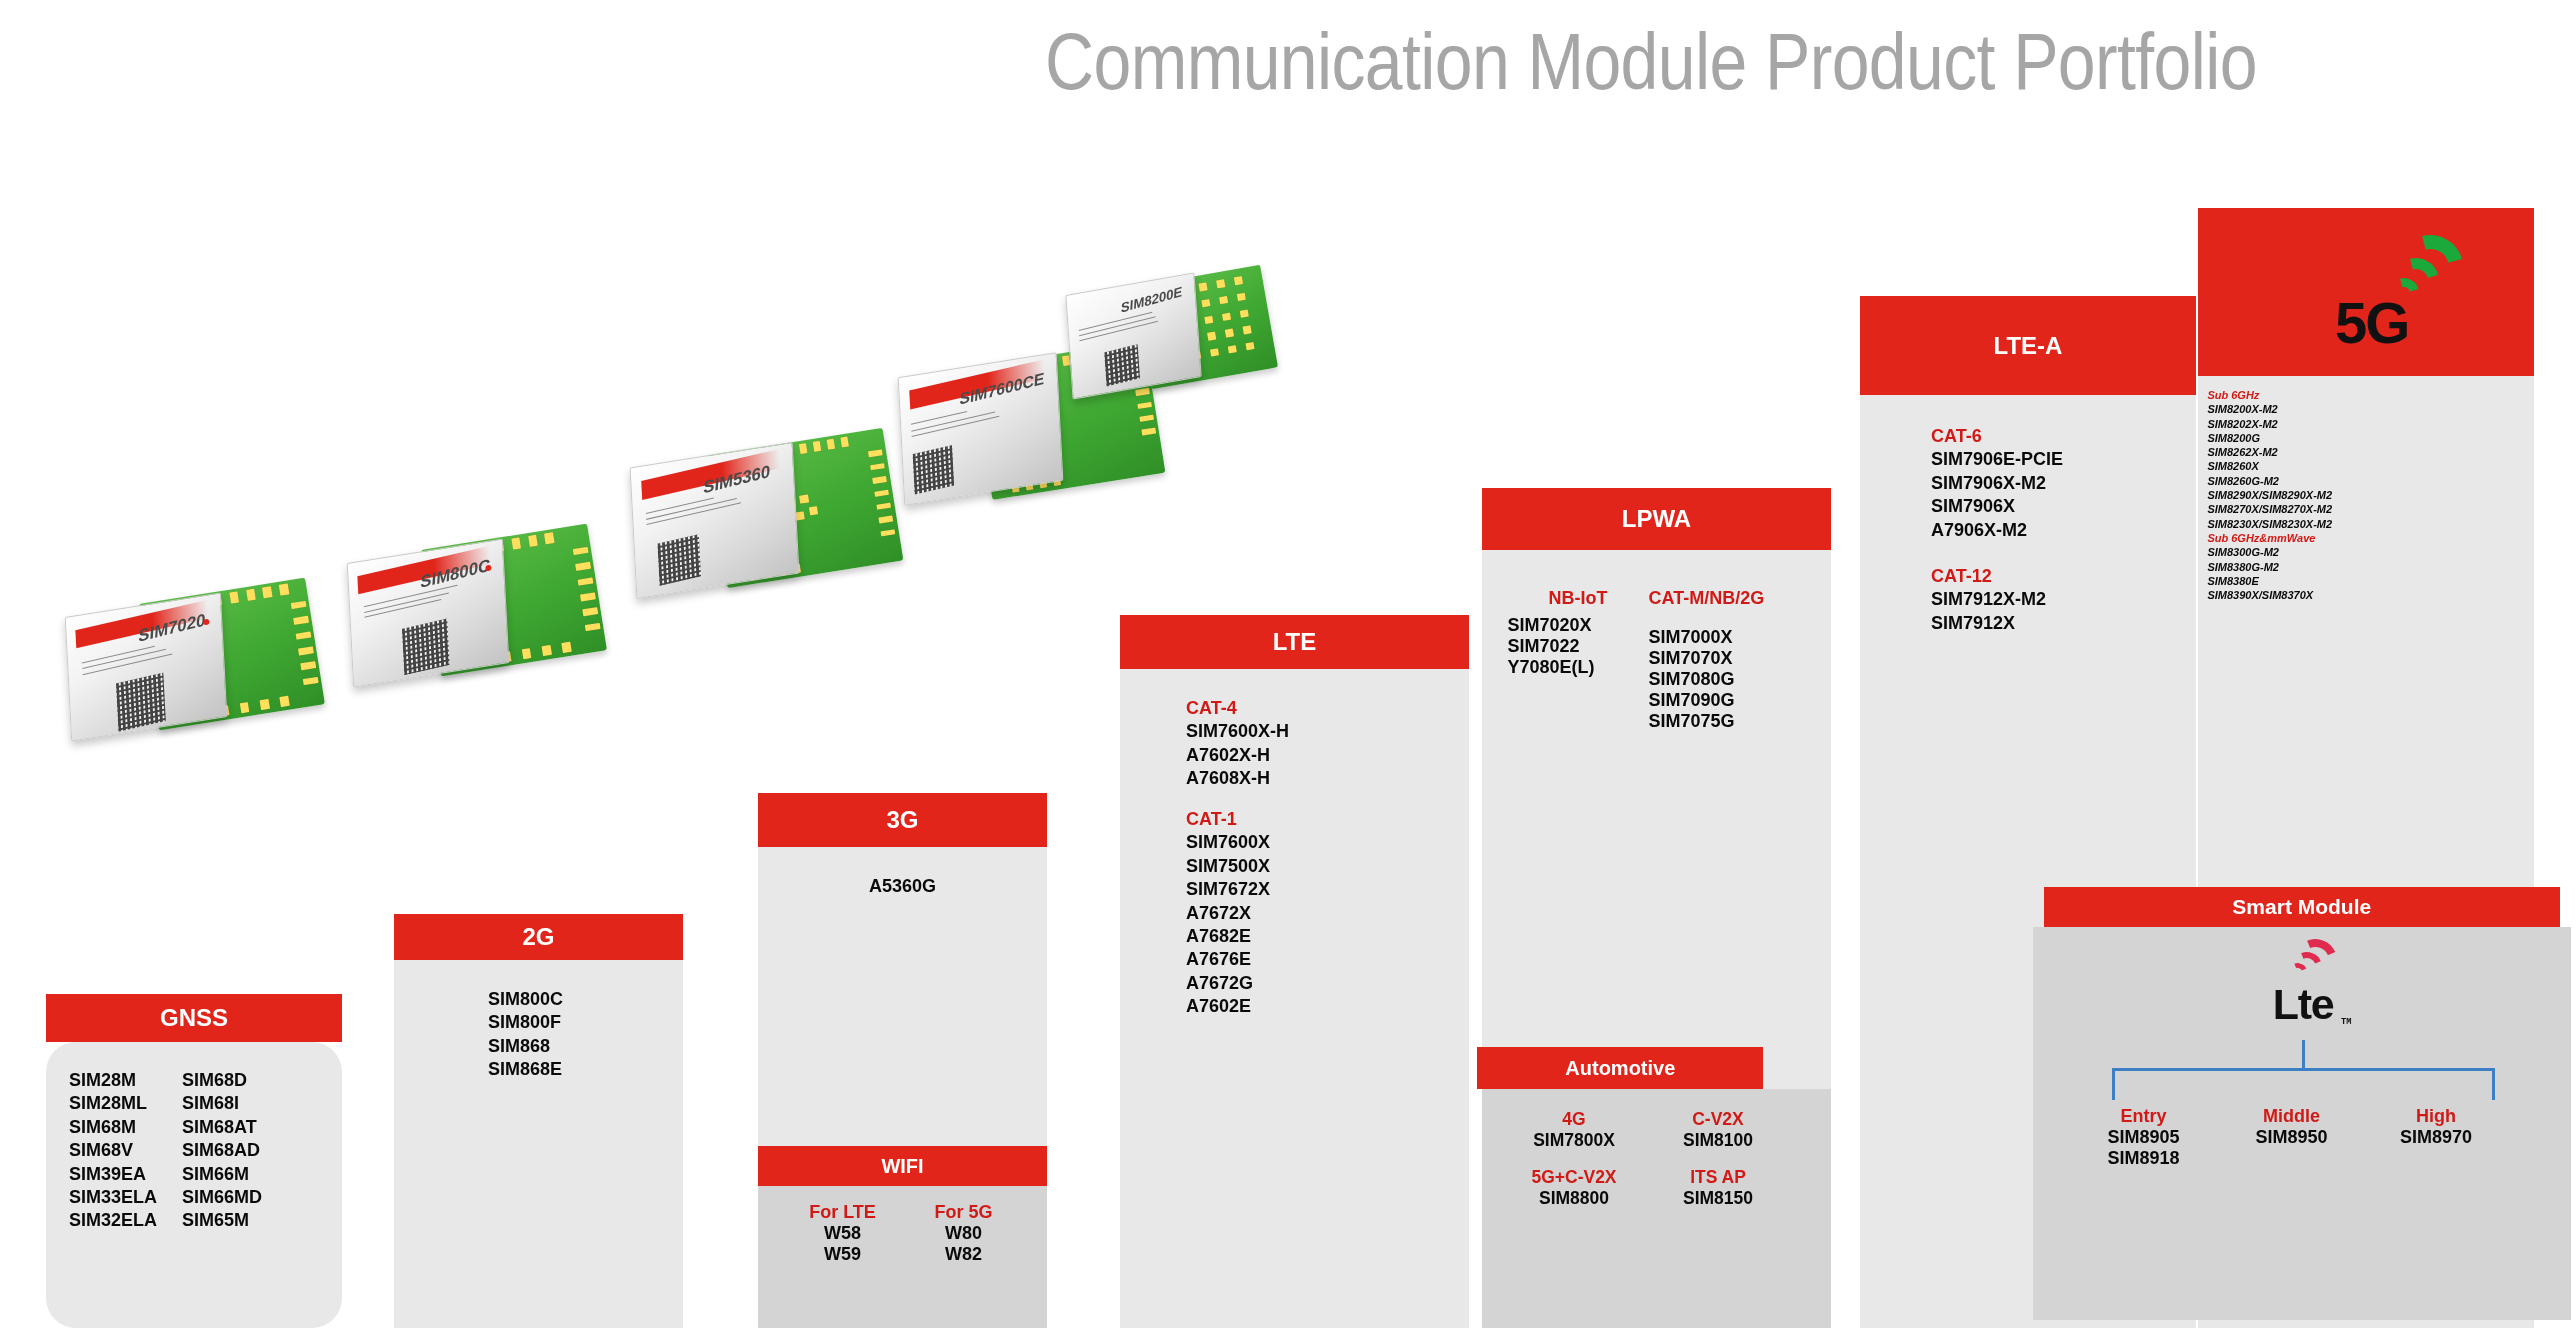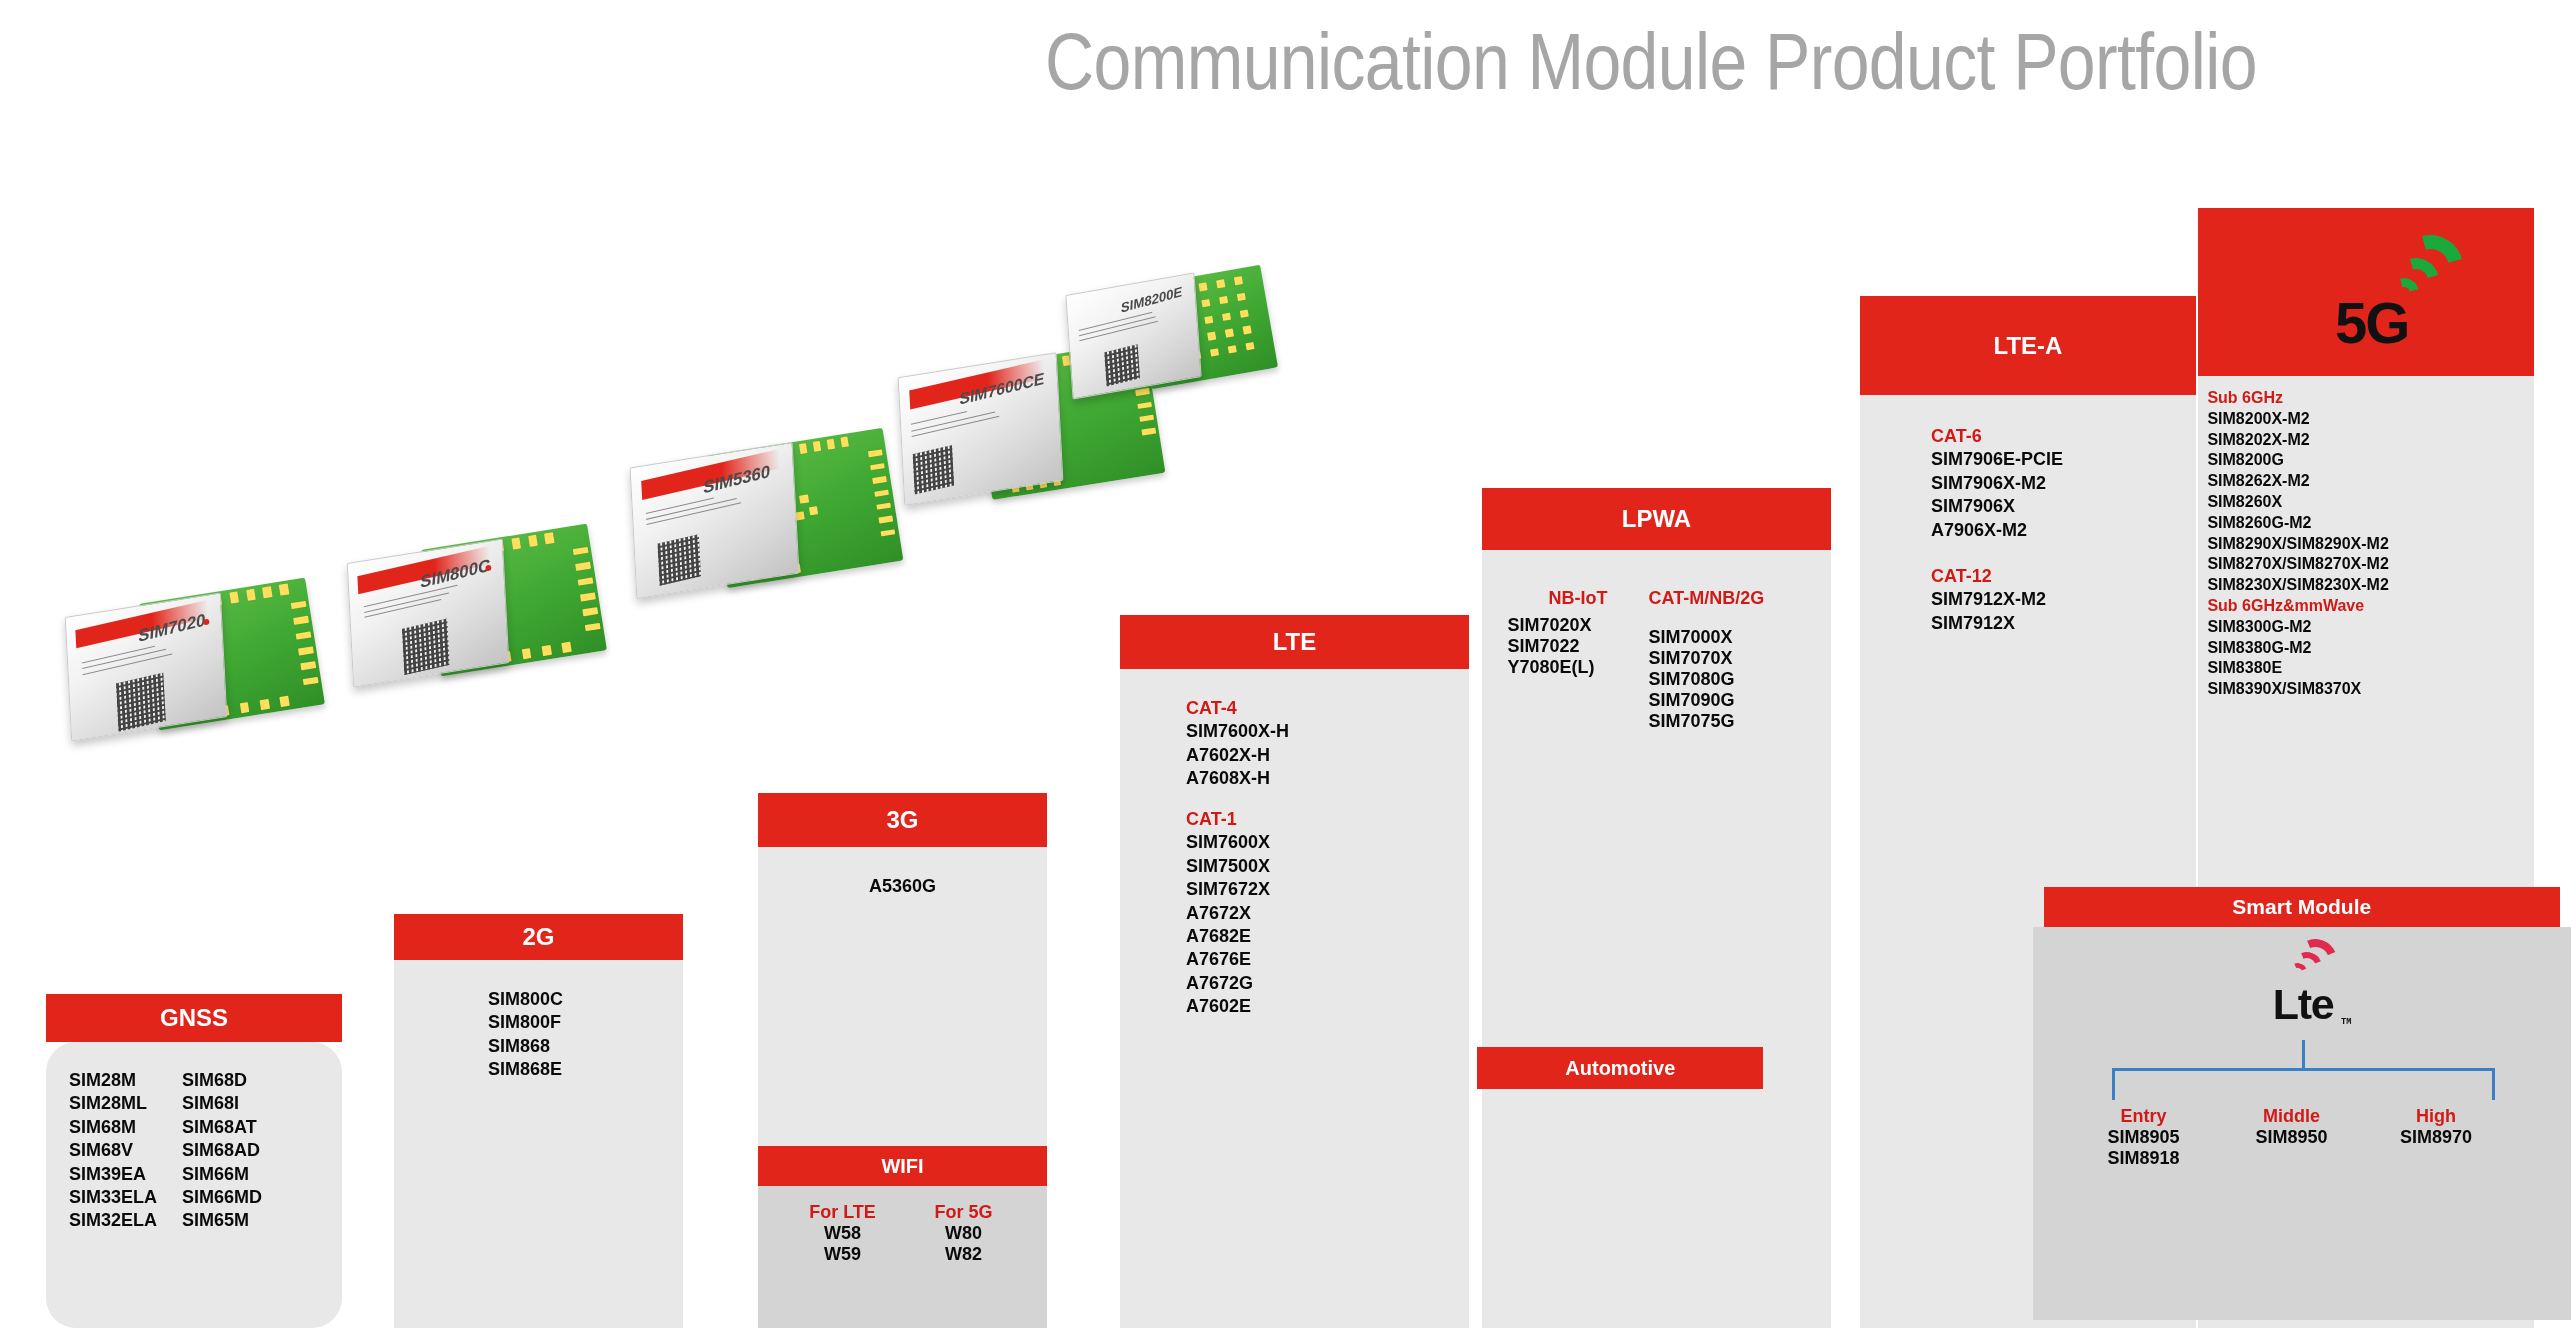--- a/index.html
+++ b/index.html
@@ -452,20 +452,42 @@
           <div class="blk">SIM7075G</div>
         </div>
       </div>
     </div>
   </div>
 
   <div class="panel" style="left:1482px; top:1047px; width:349px; height:282px;">
     <div class="panel-head" style="height:42px; font-size:20px; margin-left:-4.7px; width:286px;">
       <span>Automotive</span>
     </div>
+    <div class="panel-body darker" style="height:240px; padding-top:20px;">
+      <div class="two-col" style="font-size:17.5px; padding-left:20px;">
+        <div style="width:144px; text-align:center;">
+          <div class="redlabel">4G</div>
+          <div class="blk">SIM7800X</div>
+        </div>
+        <div style="width:144px; text-align:center;">
+          <div class="redlabel">C-V2X</div>
+          <div class="blk">SIM8100</div>
+        </div>
+      </div>
+      <div class="two-col" style="font-size:17.5px; padding-left:20px; margin-top:16px;">
+        <div style="width:144px; text-align:center;">
+          <div class="redlabel">5G+C-V2X</div>
+          <div class="blk">SIM8800</div>
+        </div>
+        <div style="width:144px; text-align:center;">
+          <div class="redlabel">ITS AP</div>
+          <div class="blk">SIM8150</div>
+        </div>
+      </div>
+    </div>
   </div>
 
   <div class="panel" style="left:1860px; top:296px; width:336px; height:1033px;">
     <div class="panel-head" style="height:99px; font-size:24px;">
       <span>LTE-A</span>
     </div>
     <div class="panel-body" style="height:933px; padding:30px 0 0 71px;">
       <div class="list" style="font-size:18px;">
         <div class="redlabel">CAT-6</div>
         <div class="blk">SIM7906E-PCIE</div>
@@ -484,21 +506,21 @@
     <div class="panel-head" style="height:168px; position:relative;">
 
       <div class="logo5g" style="left:114px; top:25.5px; width:155px; height:118px;">
         <div class="arc" style="left:86px; top:1.3px;  width:65px;  height:65px;  border-width:14px;"></div>
         <div class="arc" style="left:81px; top:24px; width:46px;  height:46px;  border-width:11.4px;"></div>
         <div class="arc" style="left:77px; top:44px; width:30px;  height:30px;  border-width:9.4px;"></div>
         <div class="txt" style="left:23px; bottom:-4px;">5G</div>
       </div>
     </div>
     <div class="panel-body" style="height:952px; padding:12px 0 0 9.4px;">
-      <div class="list" style="font-size:16px;">
+      <div class="list" style="font-size:11px;font-style:italic;">
         <div class="redlabel">Sub 6GHz</div>
         <div class="blk">SIM8200X-M2</div>
         <div class="blk">SIM8202X-M2</div>
         <div class="blk">SIM8200G</div>
         <div class="blk">SIM8262X-M2</div>
         <div class="blk">SIM8260X</div>
         <div class="blk">SIM8260G-M2</div>
         <div class="blk">SIM8290X/SIM8290X-M2</div>
         <div class="blk">SIM8270X/SIM8270X-M2</div>
         <div class="blk">SIM8230X/SIM8230X-M2</div>

